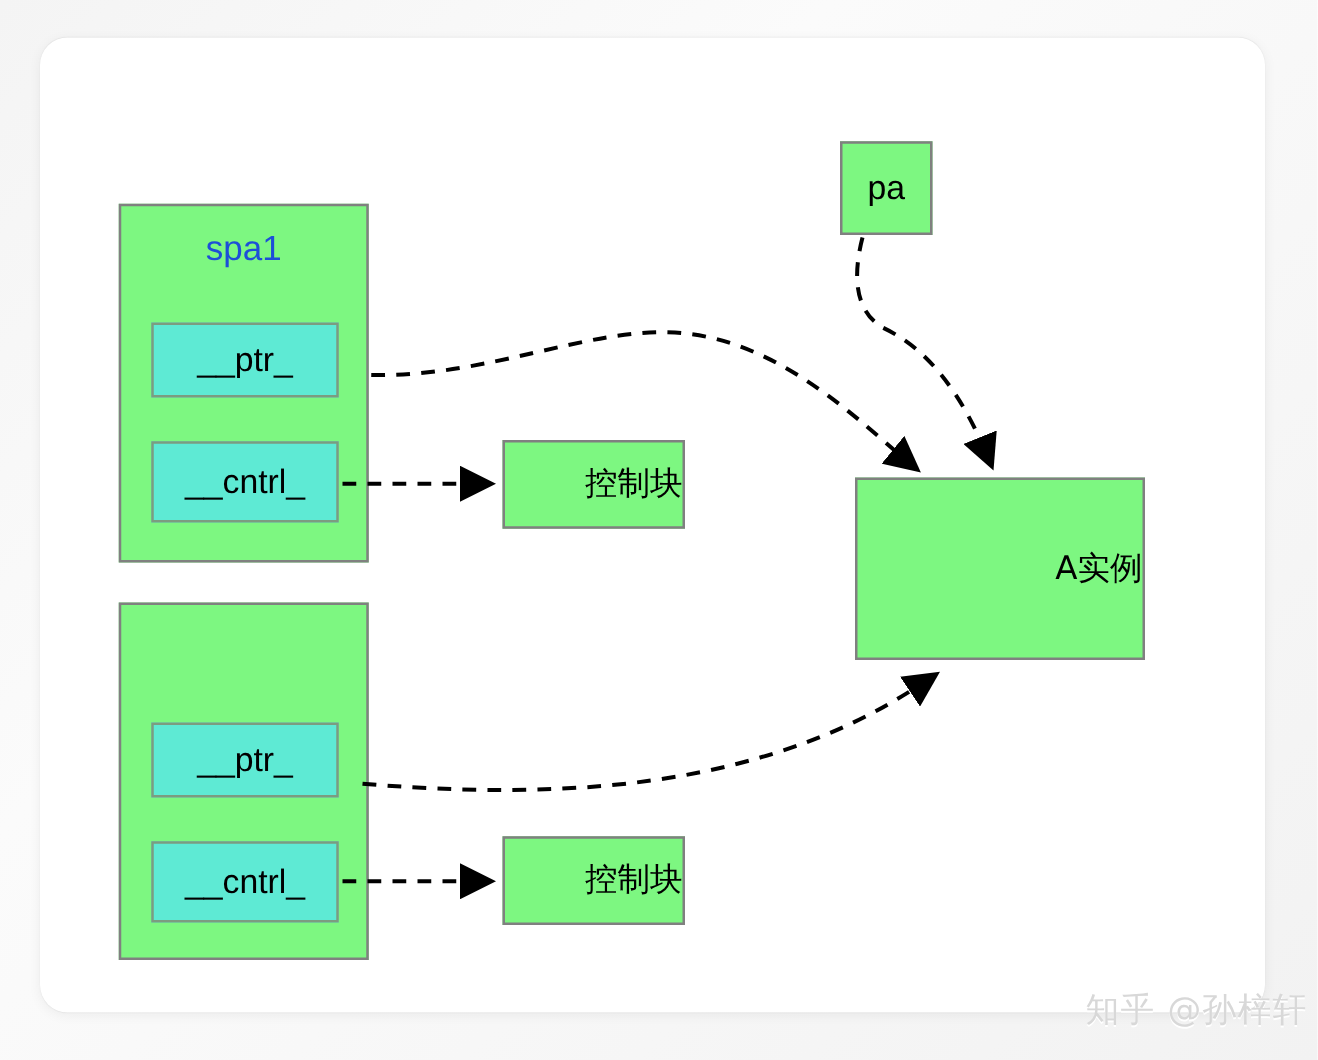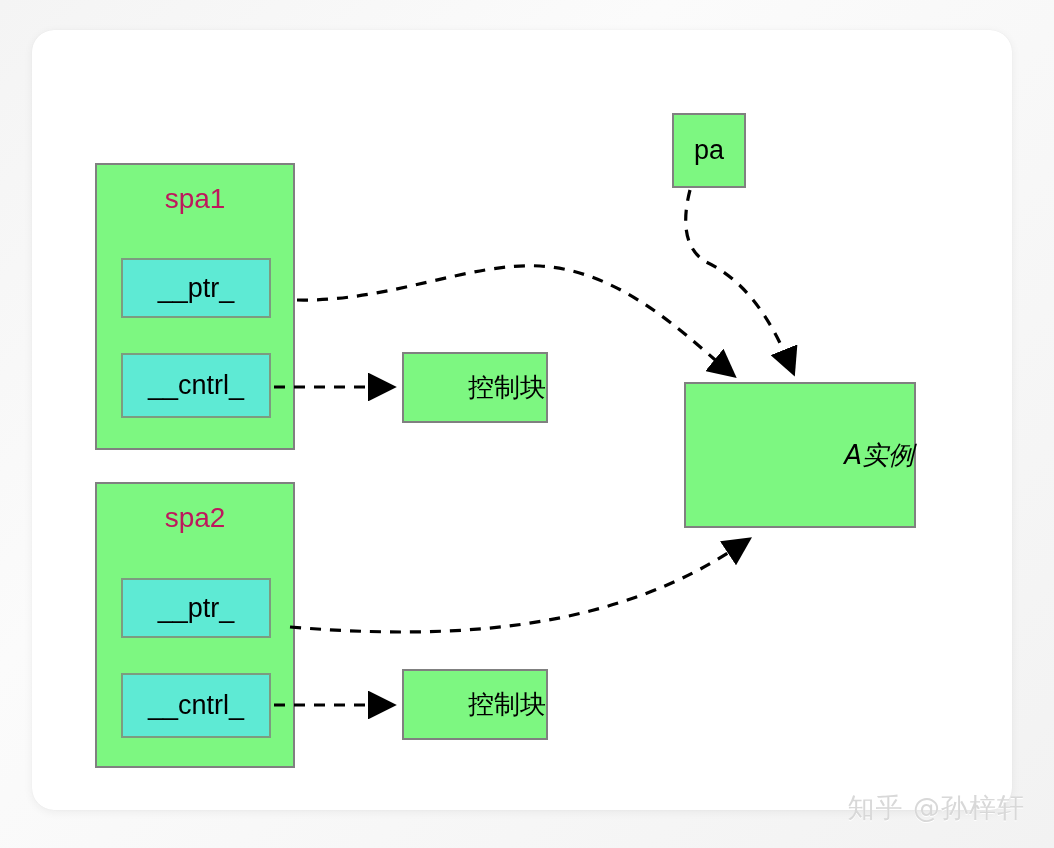--- a/index.html
+++ b/index.html
@@ -60,21 +60,21 @@
     border: 2px solid #808080;
     box-sizing: border-box;
   }
   .spa-title {
     position: absolute;
     left: 0;
     right: 0;
     top: 18px;
     text-align: center;
     font-size: 28px;
-    color: #be185d;
+    color: #1d4ed8;
   }
   .field {
     position: absolute;
     background: #5eead4;
     border: 2px solid #7c9c80;
     box-sizing: border-box;
     display: flex;
     align-items: center;
     justify-content: center;
     font-size: 27px;
@@ -88,21 +88,21 @@
     left: 0;
     top: 0;
     width: 1054px;
     height: 848px;
     pointer-events: none;
   }
 
   
   .watermark {
     position: absolute;
-    right: 29px;
+    right: 8px;
     bottom: 22px;
     font-family: "DejaVu Sans", "Liberation Sans", sans-serif;
     font-size: 27px;
     color: #d8d8d8;
     letter-spacing: 1px;
     text-shadow: 0 1px 0 #ffffff;
     user-select: none;
   }
 </style>
 </head>
@@ -116,42 +116,41 @@
     <div class="spa-title">spa1</div>
     <div class="field" style="left:24px; top:93px; width:150px; height:60px;">
       <span>__ptr_</span>
     </div>
     <div class="field" style="left:24px; top:188px; width:150px; height:65px;">
       <span>__cntrl_</span>
     </div>
   </div>
 
   <div class="spa" style="left:95px; top:482px; width:200px; height:286px;">
-    <div class="spa-title">spa2</div>
     <div class="field" style="left:24px; top:94px; width:150px; height:60px;">
       <span>__ptr_</span>
     </div>
     <div class="field" style="left:24px; top:189px; width:150px; height:65px;">
       <span>__cntrl_</span>
     </div>
   </div>
 
   <div class="gbox cjk" style="left:402px; top:352px; width:146px; height:71px;">
     <span>控制块</span>
   </div>
 
   <div class="gbox cjk" style="left:402px; top:669px; width:146px; height:71px;">
     <span>控制块</span>
   </div>
 
   <div class="gbox" style="left:672px; top:113px; width:74px; height:75px;">
     <span>pa</span>
   </div>
 
-  <div class="gbox cjk" style="left:684px; top:382px; width:232px; height:146px;font-style:italic;">
+  <div class="gbox cjk" style="left:684px; top:382px; width:232px; height:146px;">
     <span>A实例</span>
   </div>
 
   <svg id="arrows" viewBox="0 0 1054 848" xmlns="http://www.w3.org/2000/svg">
     <defs>
       <marker id="ah" viewBox="0 0 12 12" refX="10" refY="6" markerWidth="9" markerHeight="9" orient="auto-start-reverse">
         <path d="M 0 0 L 12 6 L 0 12 z" fill="#000000"></path>
       </marker>
     </defs>
 

